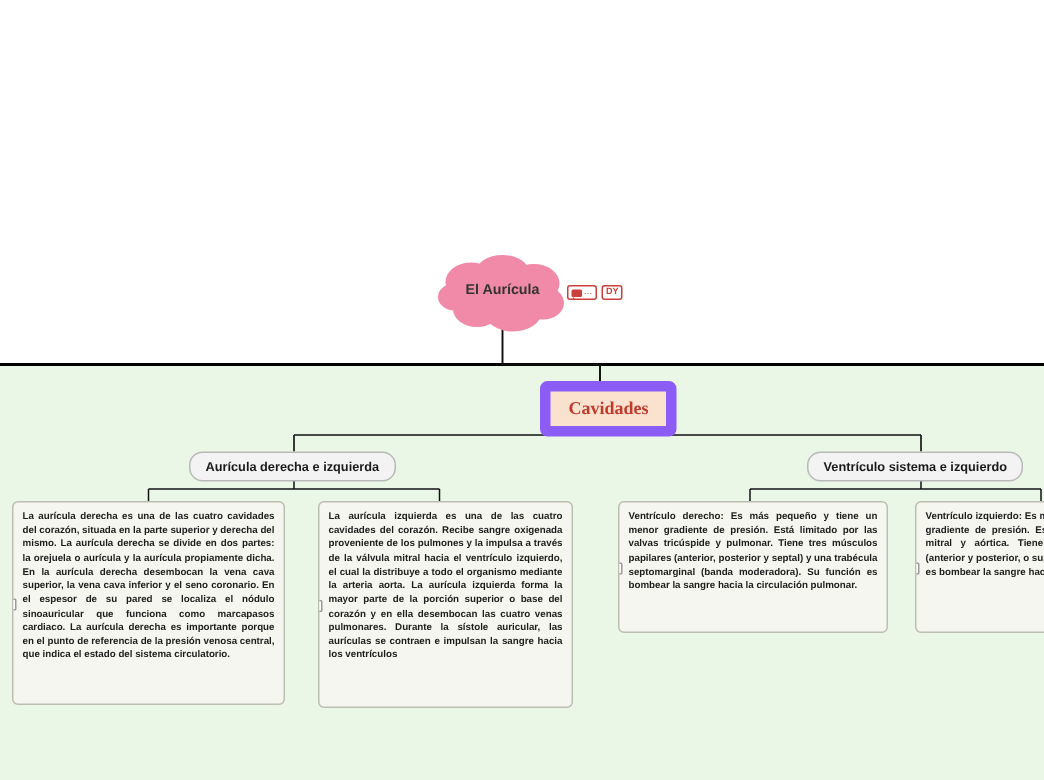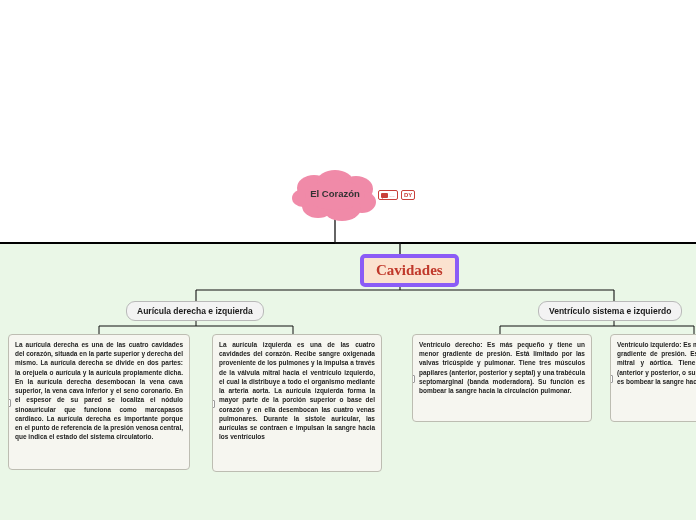--- a/index.html
+++ b/index.html
@@ -123,23 +123,23 @@
     box-sizing: border-box;
   }
 
   
   .node-l1 {
     position: absolute;
     left: 360px;
     top: 254px;
     padding: 4px 12px;
     background: #fbe2cf;
-    border: 4px solid #8b5cf6;
+    border: 7px solid #8b5cf6;
     border-radius: 5px;
-    font-size: 15px;
+    font-size: 12px;
     font-weight: bold;
     color: #c0392b;
     font-family: "Liberation Serif", serif;
     white-space: nowrap;
   }
 
   
   .node-l2 {
     position: absolute;
     padding: 4px 10px;
@@ -219,21 +219,21 @@
         <ellipse cx="24" cy="20" rx="17" ry="13"></ellipse>
         <ellipse cx="45" cy="14" rx="18" ry="12"></ellipse>
         <ellipse cx="66" cy="21" rx="17" ry="13"></ellipse>
         <ellipse cx="72" cy="34" rx="14" ry="11"></ellipse>
         <ellipse cx="52" cy="40" rx="19" ry="13"></ellipse>
         <ellipse cx="28" cy="38" rx="16" ry="12"></ellipse>
         <ellipse cx="13" cy="30" rx="11" ry="9"></ellipse>
         <ellipse cx="45" cy="27" rx="30" ry="15"></ellipse>
       </g>
     </svg>
-    <div class="root-label">El Corazón</div>
+    <div class="root-label">El Aurícula</div>
     <div class="root-badges">
       <div class="badge-note">
         <span class="bubble"></span>
         <span class="dots">…</span>
       </div>
       <div class="badge-dy">DY</div>
     </div>
   </div>
 
   <div class="node-l1" id="node-cavidades">Cavidades</div>

